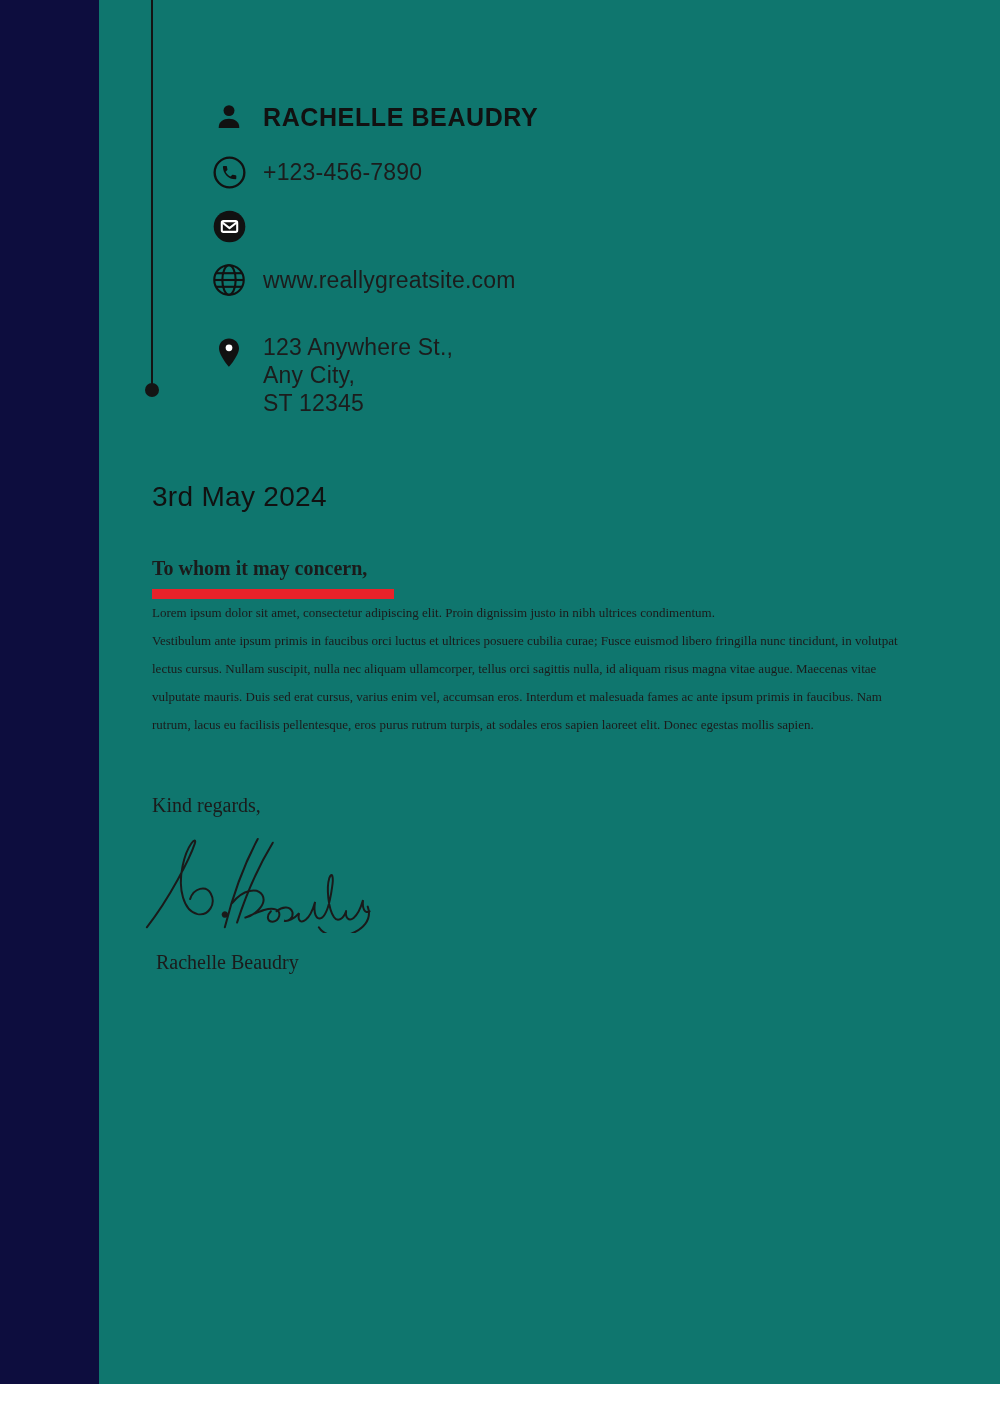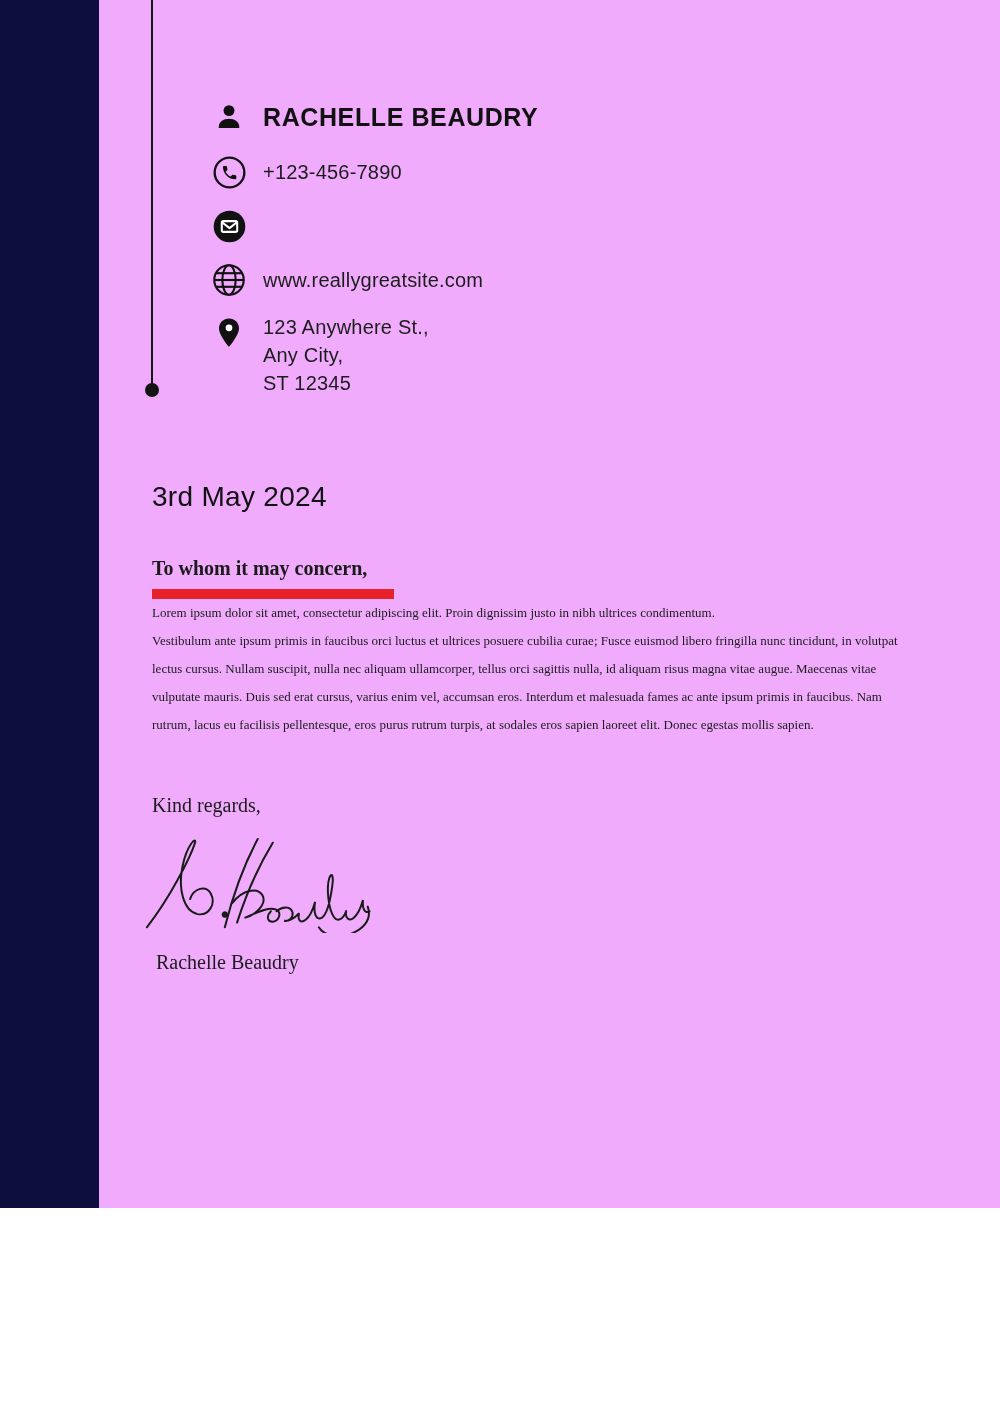--- a/index.html
+++ b/index.html
@@ -1,20 +1,20 @@
 <!DOCTYPE html>
 <html><head>
 <meta charset="utf-8">
 <style>
   * { margin:0; padding:0; box-sizing:border-box; }
   html,body { background:#ffffff; }
   .page {
     position:relative;
-    width:1000px; height:1208px;
-    background:#f0abfc;
+    width:1000px; height:1384px;
+    background:#0f766e;
     overflow:hidden;
     font-family:"Liberation Serif", serif;
     color:#1b1b1b;
   }
   .side-band {
     position:absolute; left:0; top:0;
     width:99px; height:1414px;
     background:#0d0d3e;
   }
   .v-rule {
@@ -31,31 +31,31 @@
     position:absolute; left:212px; top:100px; width:600px;
     font-family:"Liberation Sans", sans-serif;
   }
   .crow { display:flex; align-items:center; }
   .crow .ic {
     width:34px; height:34px; flex:0 0 34px;
     display:flex; align-items:center; justify-content:center;
   }
   .crow .txt {
     margin-left:17px;
-    font-size:20px; letter-spacing:.2px; color:#1c1c1c;
+    font-size:23px; letter-spacing:.2px; color:#1c1c1c;
     line-height:28px;
   }
   .crow.name-row .txt {
     font-size:25px; font-weight:bold; letter-spacing:.6px; color:#111;
   }
   .crow.addr-row { align-items:flex-start; }
   .crow.addr-row .ic { margin-top:4px; }
   .mb-name { margin-bottom:21px; }
   .mb-c { margin-bottom:20px; }
-  .mb-c2 { margin-bottom:16px; }
+  .mb-c2 { margin-bottom:36px; }
   .letter {
     position:absolute; left:152px; top:481px; width:746px;
   }
   .date {
     font-family:"Liberation Sans", sans-serif;
     font-size:28px; font-weight:normal; letter-spacing:.3px; color:#111;
   }
   .salutation { margin-top:44px; font-size:20px;font-weight:bold; }
   .red-bar { margin-top:9px; width:242px; height:10px; background:#e8222a; }
   p.body-par { font-size:13px; line-height:28px; margin:0; }

